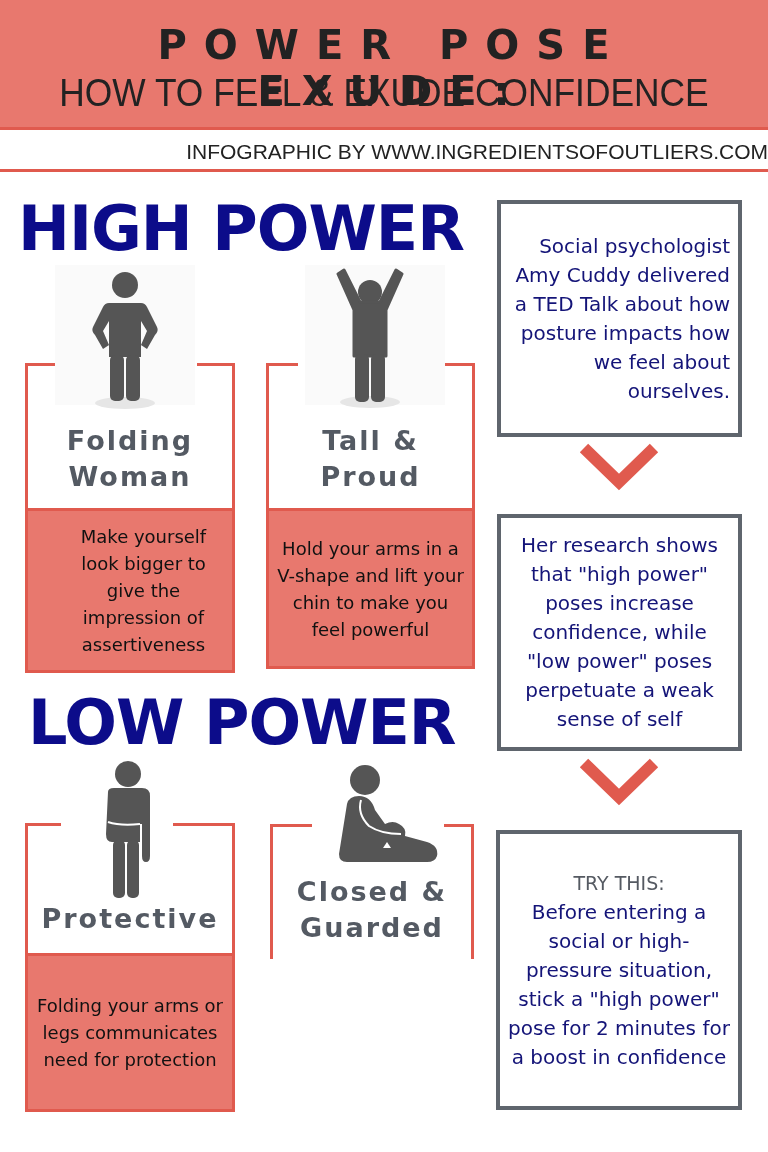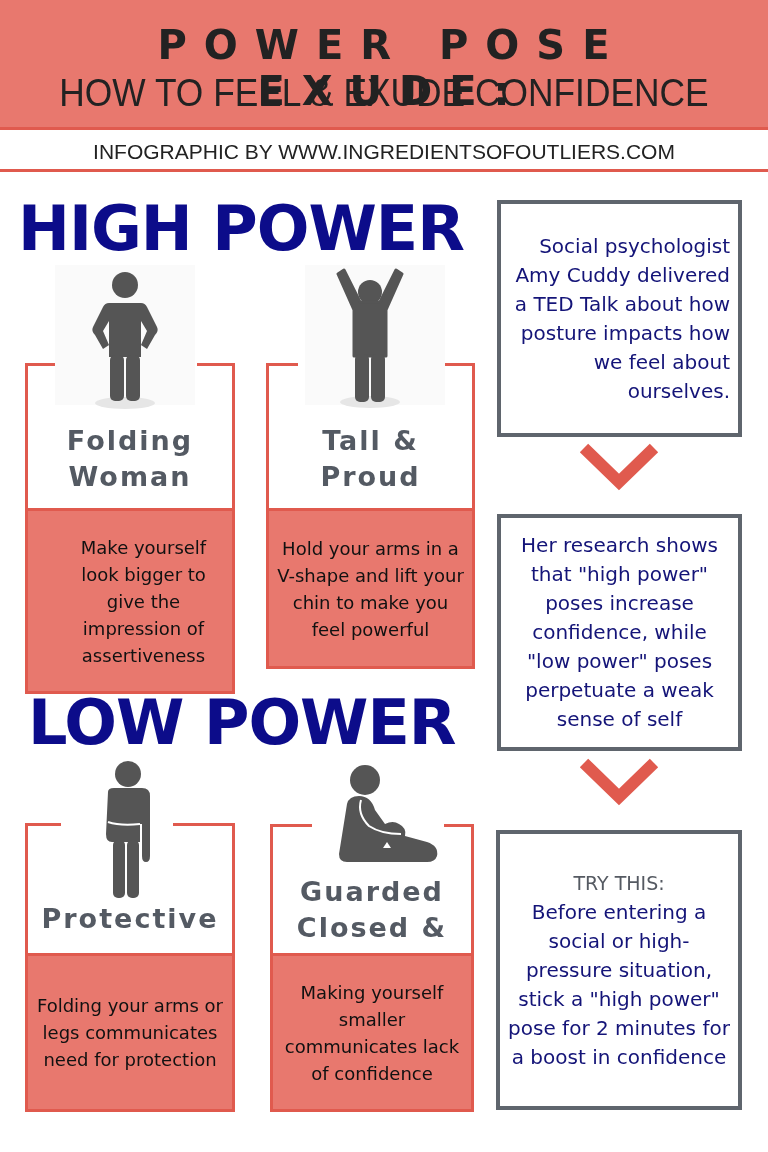--- a/index.html
+++ b/index.html
@@ -2,21 +2,21 @@
 <html><head>
 <meta charset="utf-8">
 <style>
   * { box-sizing: border-box; margin: 0; padding: 0; }
   html, body { width: 768px; height: 1152px; background: #ffffff; overflow: hidden; }
   body { position: relative; font-family: "DejaVu Sans", sans-serif; }
 
   .header { position: absolute; left: 0; top: 0; width: 768px; height: 130px; background: #e8786e; border-bottom: 3px solid #e05a4e; }
   .title1 { position: absolute; top: 22px; left: 0; width: 768px; text-align: center; font-family: "DejaVu Sans", sans-serif; font-weight: bold; font-size: 40px; letter-spacing: 17px; color: #222222; padding-left: 16px; }
   .title2 { position: absolute; top: 72px; left: 0; width: 768px; text-align: center; font-family: "Liberation Sans", sans-serif; font-size: 38px; color: #222222; letter-spacing: 0px; transform: scaleX(0.93); }
-  .byline { position: absolute; top: 140px; left: 0; width: 768px; text-align: center; font-family: "Liberation Sans", sans-serif; font-size: 21px; color: #222; }
+  .byline { position: absolute; top: 140px; left: 0; width: 768px; text-align: right; font-family: "Liberation Sans", sans-serif; font-size: 21px; color: #222; }
   .byline-rule { position: absolute; top: 169px; left: 0; width: 768px; height: 3px; background: #e05a4e; }
 
   .section-title { position: absolute; font-family: "DejaVu Sans", sans-serif; font-weight: bold; color: #0c0c8a; font-size: 62px; letter-spacing: -1px; }
   .high-title { left: 18px; top: 192px; }
   .low-title { left: 28px; top: 686px; }
 
   .card { position: absolute; }
   .card .bracket-top-l, .card .bracket-top-r { position: absolute; top: 0; height: 3px; background: #e05a4e; }
   .card .side { position: absolute; top: 0; width: 3px; background: #e05a4e; }
   .card .name { position: absolute; left: 0; width: 100%; text-align: center; font-family: "DejaVu Sans", sans-serif; font-weight: bold; color: #545a63; font-size: 27px; letter-spacing: 2px; line-height: 36px; }
@@ -43,21 +43,21 @@
 
 <div class="card" style="left:25px; top:363px; width:210px; height:306px;">
   <div class="bracket-top-l" style="left:0; width:30px;"></div>
   <div class="bracket-top-r" style="right:0; width:38px;"></div>
   <div class="side" style="left:0; height:150px;"></div>
   <div class="side" style="right:0; height:150px;"></div>
   <div class="name" style="top:60px;">
     <div>Folding</div>
     <div>Woman</div>
   </div>
-  <div class="desc" style="top:145px; height:186px;padding-left:33px;">Make yourself look bigger to give the impression of assertiveness</div>
+  <div class="desc" style="top:145px; height:165px;padding-left:33px;">Make yourself look bigger to give the impression of assertiveness</div>
 </div>
 <div class="fig-bg" style="left:55px; top:265px; width:140px; height:140px;"></div>
 <svg class="figure" style="left:85px; top:265px;" width="80" height="145" viewBox="0 0 80 145">
   <ellipse cx="40" cy="138" rx="30" ry="6" fill="#e6e6e6"></ellipse>
   <circle cx="40" cy="20" r="13" fill="#555"></circle>
   <path d="M24 38 L56 38 Q60 38 62 42 L72 62 Q74 66 70 70 L62 84 L56 80 L62 66 L56 56 L56 92 L24 92 L24 56 L18 66 L24 80 L18 84 L10 70 Q6 66 8 62 L18 42 Q20 38 24 38 Z" fill="#555"></path>
   <rect x="25" y="90" width="14" height="46" rx="5" fill="#555"></rect>
   <rect x="41" y="90" width="14" height="46" rx="5" fill="#555"></rect>
 </svg>
 
@@ -100,24 +100,23 @@
   <rect x="13" y="80" width="12" height="58" rx="5" fill="#555"></rect>
   <rect x="27" y="80" width="12" height="58" rx="5" fill="#555"></rect>
 </svg>
 
 <div class="card" style="left:270px; top:824px; width:204px; height:288px;">
   <div class="bracket-top-l" style="left:0; width:42px;"></div>
   <div class="bracket-top-r" style="right:0; width:30px;"></div>
   <div class="side" style="left:0; height:135px;"></div>
   <div class="side" style="right:0; height:135px;"></div>
   <div class="name" style="top:50px;">
+    <div>Closed &amp;</div>
     <div>Guarded</div>
-    <div>Closed &amp;</div>
   </div>
-  <div class="desc" style="top:129px; height:159px;">Making yourself smaller communicates lack of confidence</div>
 </div>
 <svg class="figure" style="left:335px; top:762px;" width="108" height="108" viewBox="0 0 108 108">
   <circle cx="30" cy="18" r="15" fill="#555"></circle>
   <path d="M12 42 Q14 34 24 34 Q36 34 40 48 L50 62 Q58 58 64 62 Q72 66 70 74 L92 80 Q104 84 102 94 Q100 100 92 100 L12 100 Q4 100 4 92 Z" fill="#555"></path>
   <path d="M26 38 Q22 52 34 64 Q46 72 66 72" stroke="#fff" stroke-width="2" fill="none"></path>
   <path d="M48 86 L52 80 L56 86 Z" fill="#fff"></path>
 </svg>
 
 <div class="info" style="left:497px; top:200px; width:245px; height:237px;text-align:right;">
   <div>Social psychologist Amy Cuddy delivered a TED Talk about how posture impacts how we feel about ourselves.</div>

